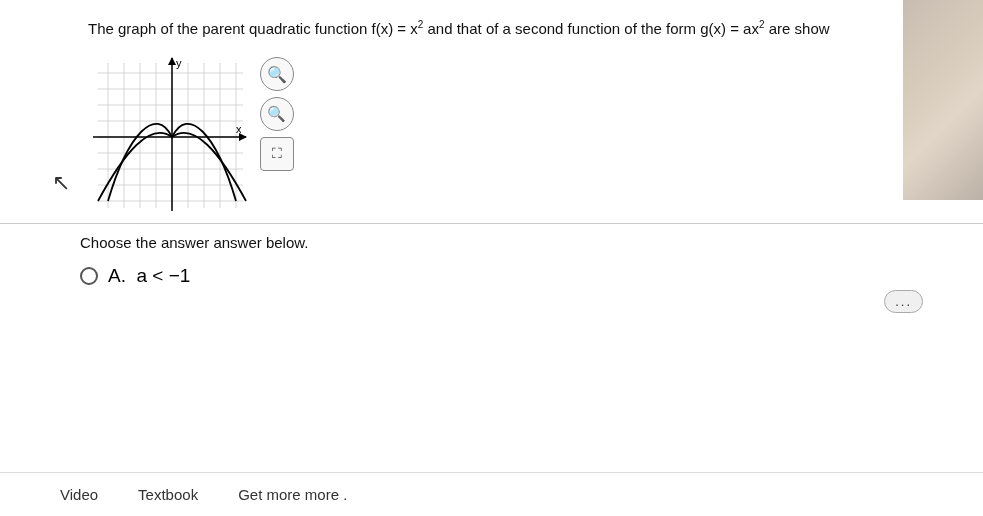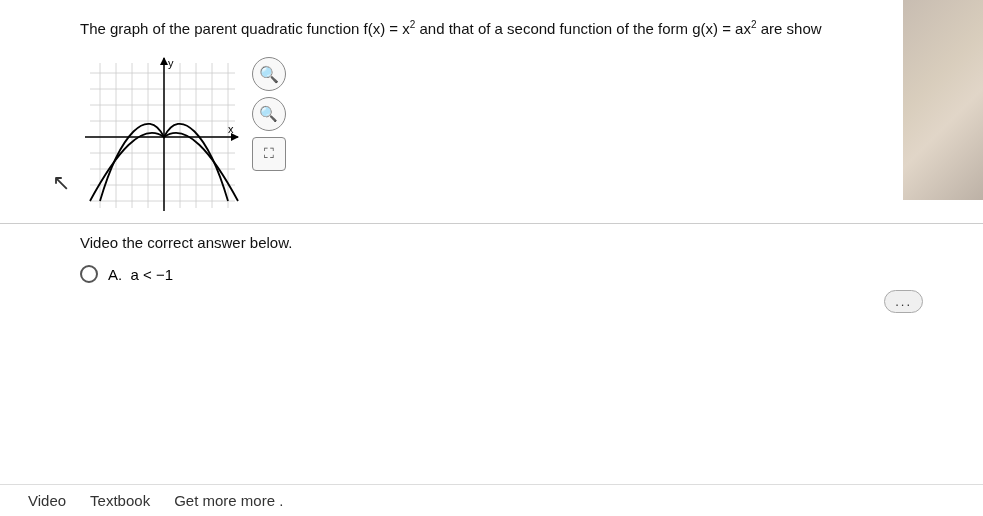--- a/index.html
+++ b/index.html
@@ -8,20 +8,21 @@
       height: 516px;
       background: #fff;
       font-family: 'Times New Roman', Times, serif;
       overflow: hidden;
       position: relative;
     }
 
     .main-content {
       padding: 18px 80px 0 80px;
       position: relative;
+      margin-left: 8px;
     }
 
     .question-text {
       font-size: 15px;
       color: #111;
       line-height: 1.4;
       margin-bottom: 14px;
       font-family: Arial, sans-serif;
     }
 
@@ -108,47 +109,47 @@
       color: #111;
       margin-bottom: 14px;
       font-family: Arial, sans-serif;
     }
 
     .answer-option {
       display: flex;
       align-items: center;
       gap: 10px;
       margin-bottom: 10px;
-      font-size: 15px;
+      font-size: 19px;
       font-family: Arial, sans-serif;
       cursor: pointer;
     }
 
     .radio-circle {
       width: 18px;
       height: 18px;
       border: 2px solid #555;
       border-radius: 50%;
       flex-shrink: 0;
       background: #fff;
       cursor: pointer;
     }
 
     
     .bottom-bar {
       position: absolute;
       bottom: 0;
       left: 0;
       right: 0;
-      height: 32px;
+      height: 44px;
       border-top: 1px solid #ddd;
       display: flex;
       align-items: center;
-      padding: 0 28px;
-      gap: 24px;
+      padding: 0 60px;
+      gap: 40px;
       background: #fff;
     }
 
     .bottom-link {
       font-size: 15px;
       font-family: Arial, sans-serif;
       color: #333;
       cursor: pointer;
       text-decoration: none;
       font-weight: 500;
@@ -244,21 +245,21 @@
       </div>
     </div>
   </div>
 </div>
 
 <hr class="divider">
 
 <button class="more-options-btn">...</button>
 
 <div class="answer-section">
-  <p class="choose-text">Video the correct answer below.</p>
+  <p class="choose-text">Choose the answer answer below.</p>
 
   <div class="answer-option">
     <div class="radio-circle"></div>
     <span>A.&nbsp; a &lt; −1</span>
   </div>
 
 </div>
 
 <div class="bottom-bar">
   <a class="bottom-link">Video</a>

